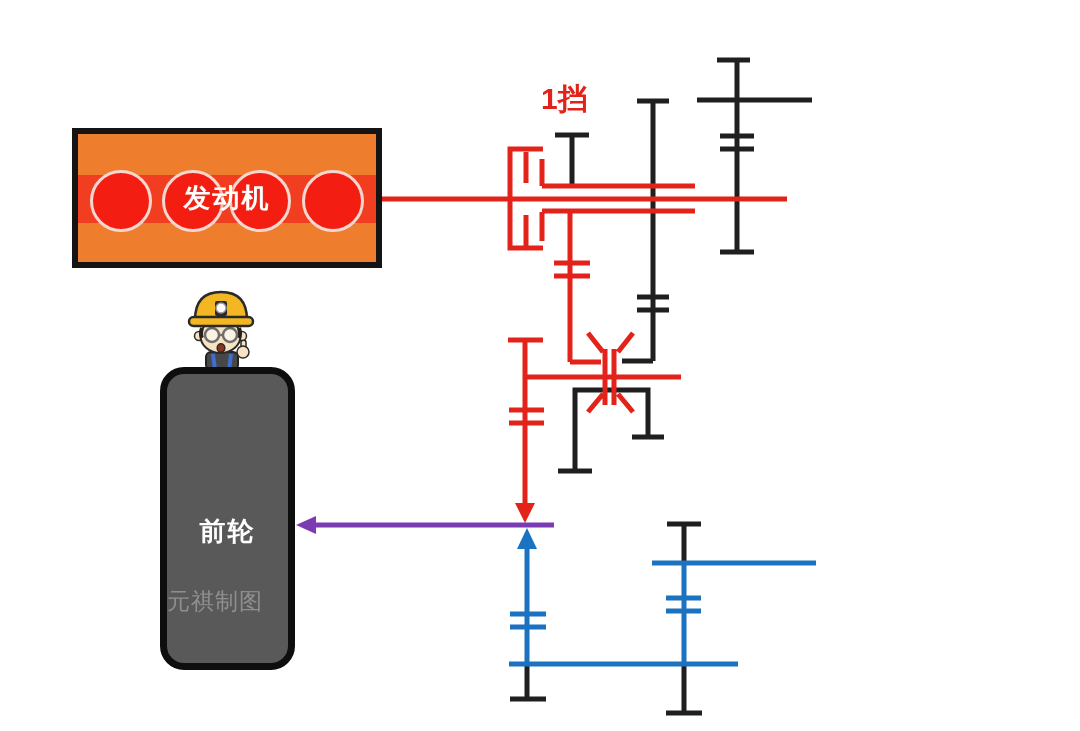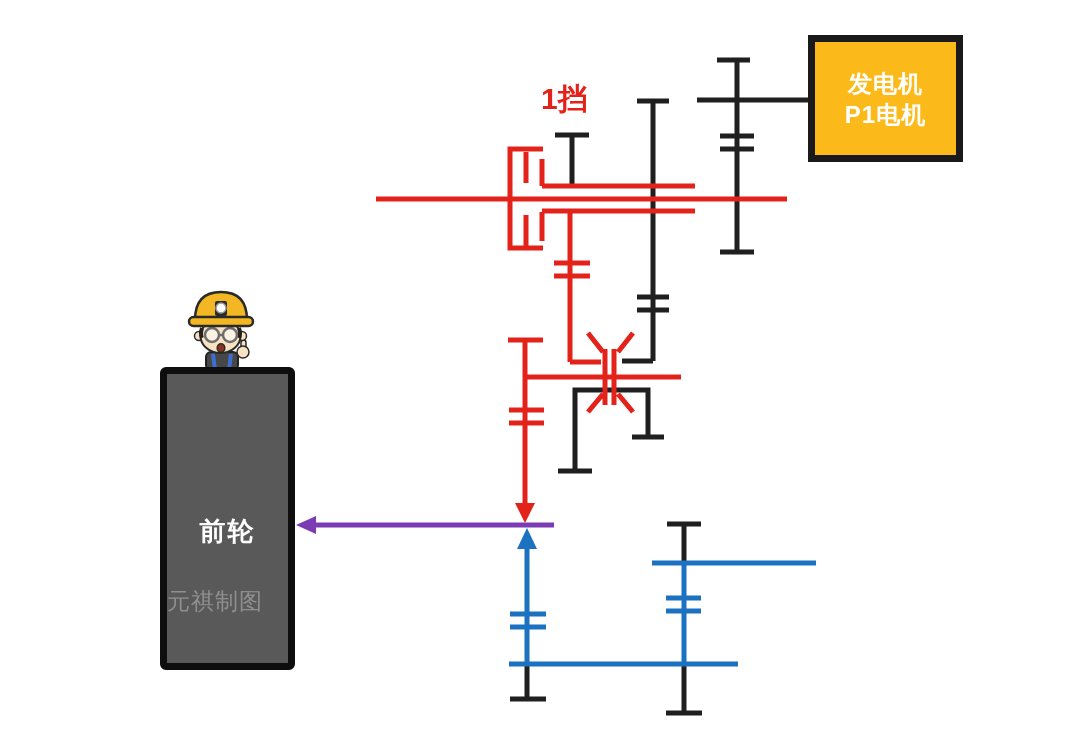--- a/index.html
+++ b/index.html
@@ -43,21 +43,21 @@
     border:7px solid var(--box-border);display:flex;flex-direction:column;align-items:center;justify-content:center;
     color:#fff;font-size:24px;font-weight:bold;line-height:31px;letter-spacing:1px;
   }
   .motor-box{
     left:816px;top:503px;width:147px;height:108px;background:var(--motor-blue);
     border:7px solid var(--box-border);display:flex;flex-direction:column;align-items:center;justify-content:center;
     color:#fff;font-size:24px;font-weight:bold;line-height:31px;letter-spacing:1px;
   }
   .wheel-box{
     left:160px;top:367px;width:121px;height:289px;background:var(--wheel-gray);
-    border:7px solid #0e0e0e;border-radius:6px;
+    border:7px solid #0e0e0e;border-radius:24px;
   }
   .wheel-label{left:0;top:140px;width:121px;text-align:center;color:#fff;font-size:26px;font-weight:bold;letter-spacing:2px;}
   .watermark{left:0;top:212px;width:121px;color:var(--watermark);font-size:23px;letter-spacing:1px;}
   .gear-pos-label{left:541px;top:79px;width:64px;text-align:left;color:var(--red);font-size:30px;font-weight:bold;}
 </style>
 </head>
 <body>
 
 <div id="canvas">
 
@@ -119,25 +119,29 @@
       <ellipse cx="39" cy="64" rx="3.8" ry="4.2" fill="#8a3320" stroke="#2a2a2a" stroke-width="1.5"></ellipse>
     </g>
     <g>
       <path d="M13 36 Q13 8 39 8 Q65 8 65 36 Z" fill="#f2b722" stroke="#2a2a2a" stroke-width="2.5"></path>
       <rect x="7" y="33" width="64" height="9" rx="4.5" fill="#f2b722" stroke="#2a2a2a" stroke-width="2.5"></rect>
       <rect x="33" y="17" width="12" height="15" rx="2" fill="#2a2a2a"></rect>
       <circle cx="39" cy="24" r="5" fill="#fff" stroke="#9a9a9a" stroke-width="1.5"></circle>
     </g>
   </svg>
 
+  <div class="abs engine-box">
+    <div class="abs engine-band"></div>
+    <div class="abs cylinder" style="left:12px"></div>
+    <div class="abs cylinder" style="left:84px"></div>
+    <div class="abs cylinder" style="left:151px"></div>
+    <div class="abs cylinder" style="left:224px"></div>
+    <div class="abs engine-label">发动机</div>
+  </div>
 
-  <div class="abs gen-box">
-    <div>发电机</div>
-    <div>P1电机</div>
-  </div>
 
 
   <div class="abs wheel-box">
     <div class="abs wheel-label">前轮</div>
     <div class="abs watermark">元祺制图</div>
   </div>
 
   <div class="abs gear-pos-label">1挡</div>
 
 </div>

